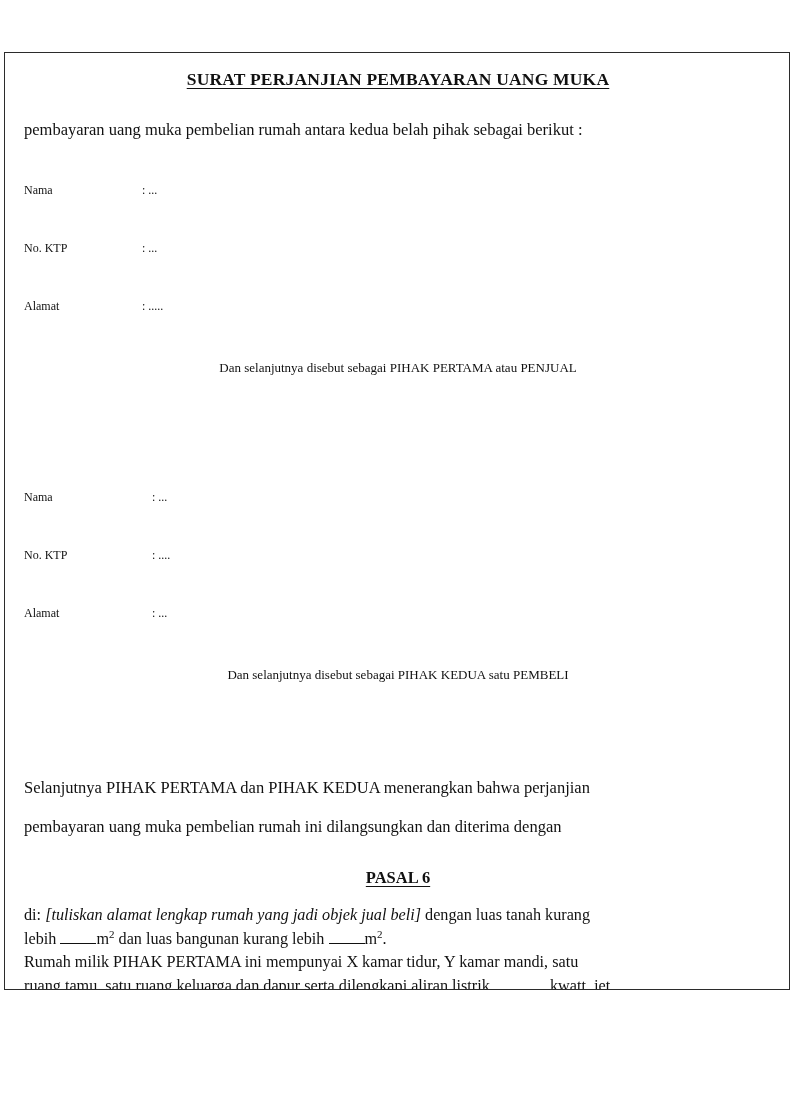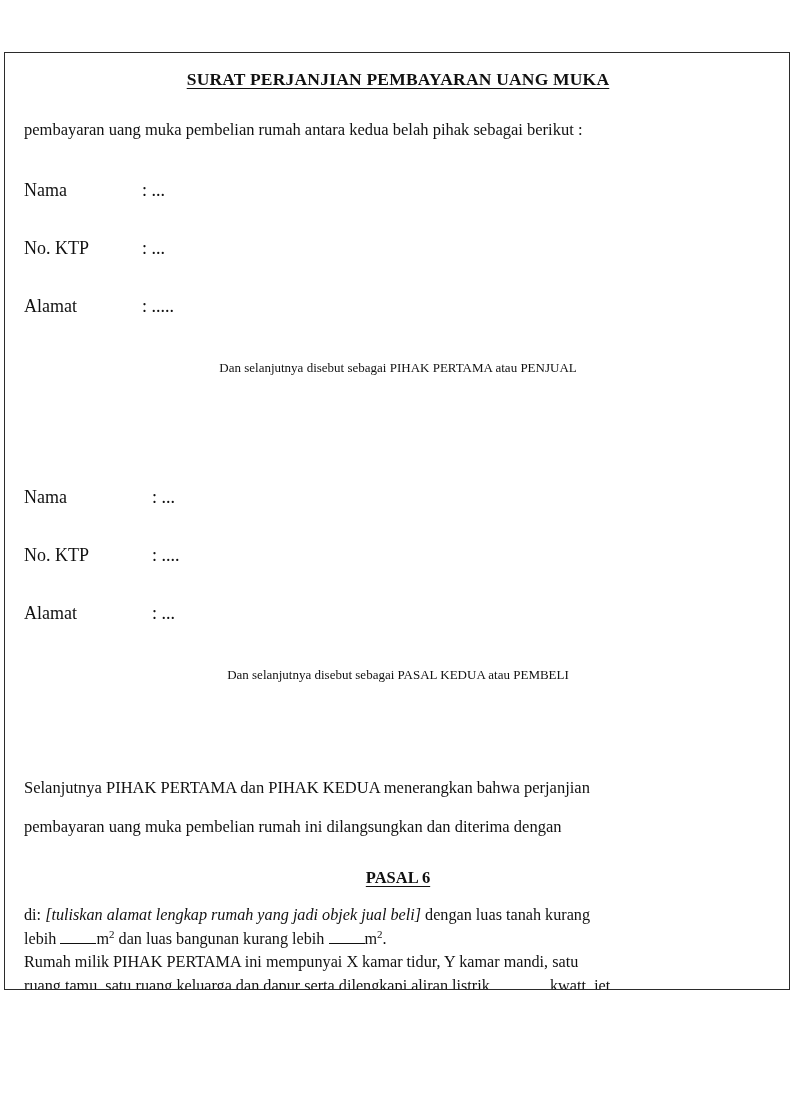--- a/index.html
+++ b/index.html
@@ -58,21 +58,21 @@
   .intro {
     padding-top: 20px;
   }
 
   
   .party-block {
     margin: 0;
     padding: 0;
   }
   .party-row {
-    font-size: 18px;
+    font-size: 12px;
     line-height: 58px;
     height: 58px;
     white-space: nowrap;
   }
   .party-row .lbl {
     display: inline-block;
     width: 118px;
   }
   .party-block.second .party-row .lbl {
     width: 128px;
@@ -153,21 +153,21 @@
         <span class="lbl">Nama</span><span class="val">: ...</span>
       </div>
       <div class="party-row">
         <span class="lbl">No. KTP</span><span class="val">: ....</span>
       </div>
       <div class="party-row">
         <span class="lbl">Alamat</span><span class="val">: ...</span>
       </div>
     </div>
 
-    <p class="clause-line" style="margin:18px 0 0 0;">Dan selanjutnya disebut sebagai PASAL KEDUA atau PEMBELI</p>
+    <p class="clause-line" style="margin:18px 0 0 0;">Dan selanjutnya disebut sebagai PIHAK KEDUA satu PEMBELI</p>
 
     <div style="margin-top:78px;">
       <p class="para">Selanjutnya PIHAK PERTAMA dan PIHAK KEDUA menerangkan bahwa perjanjian</p>
       <p class="para">pembayaran uang muka pembelian rumah ini dilangsungkan dan diterima dengan</p>
     </div>
 
     <p class="pasal" style="margin-top:22px;">PASAL 6</p>
 
     <div style="margin-top:16px;">
 

